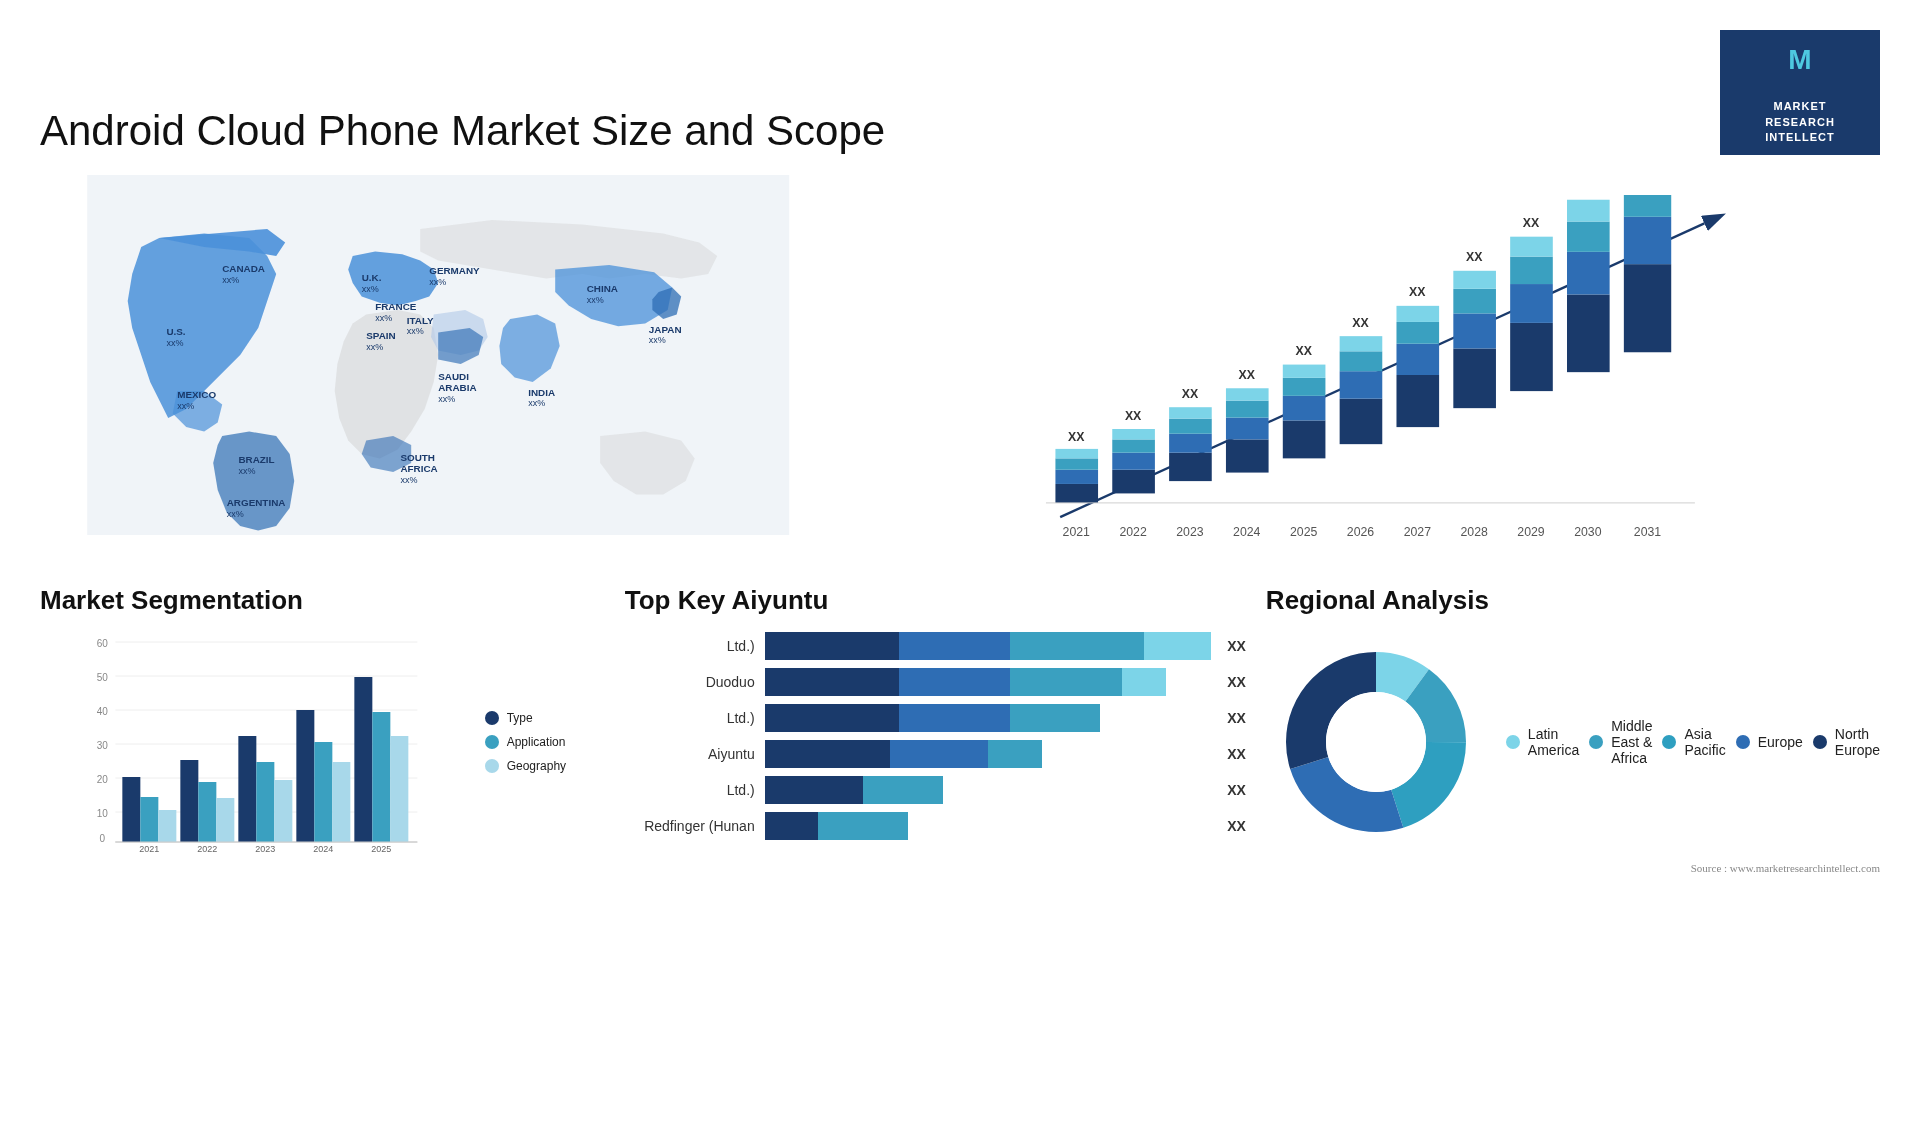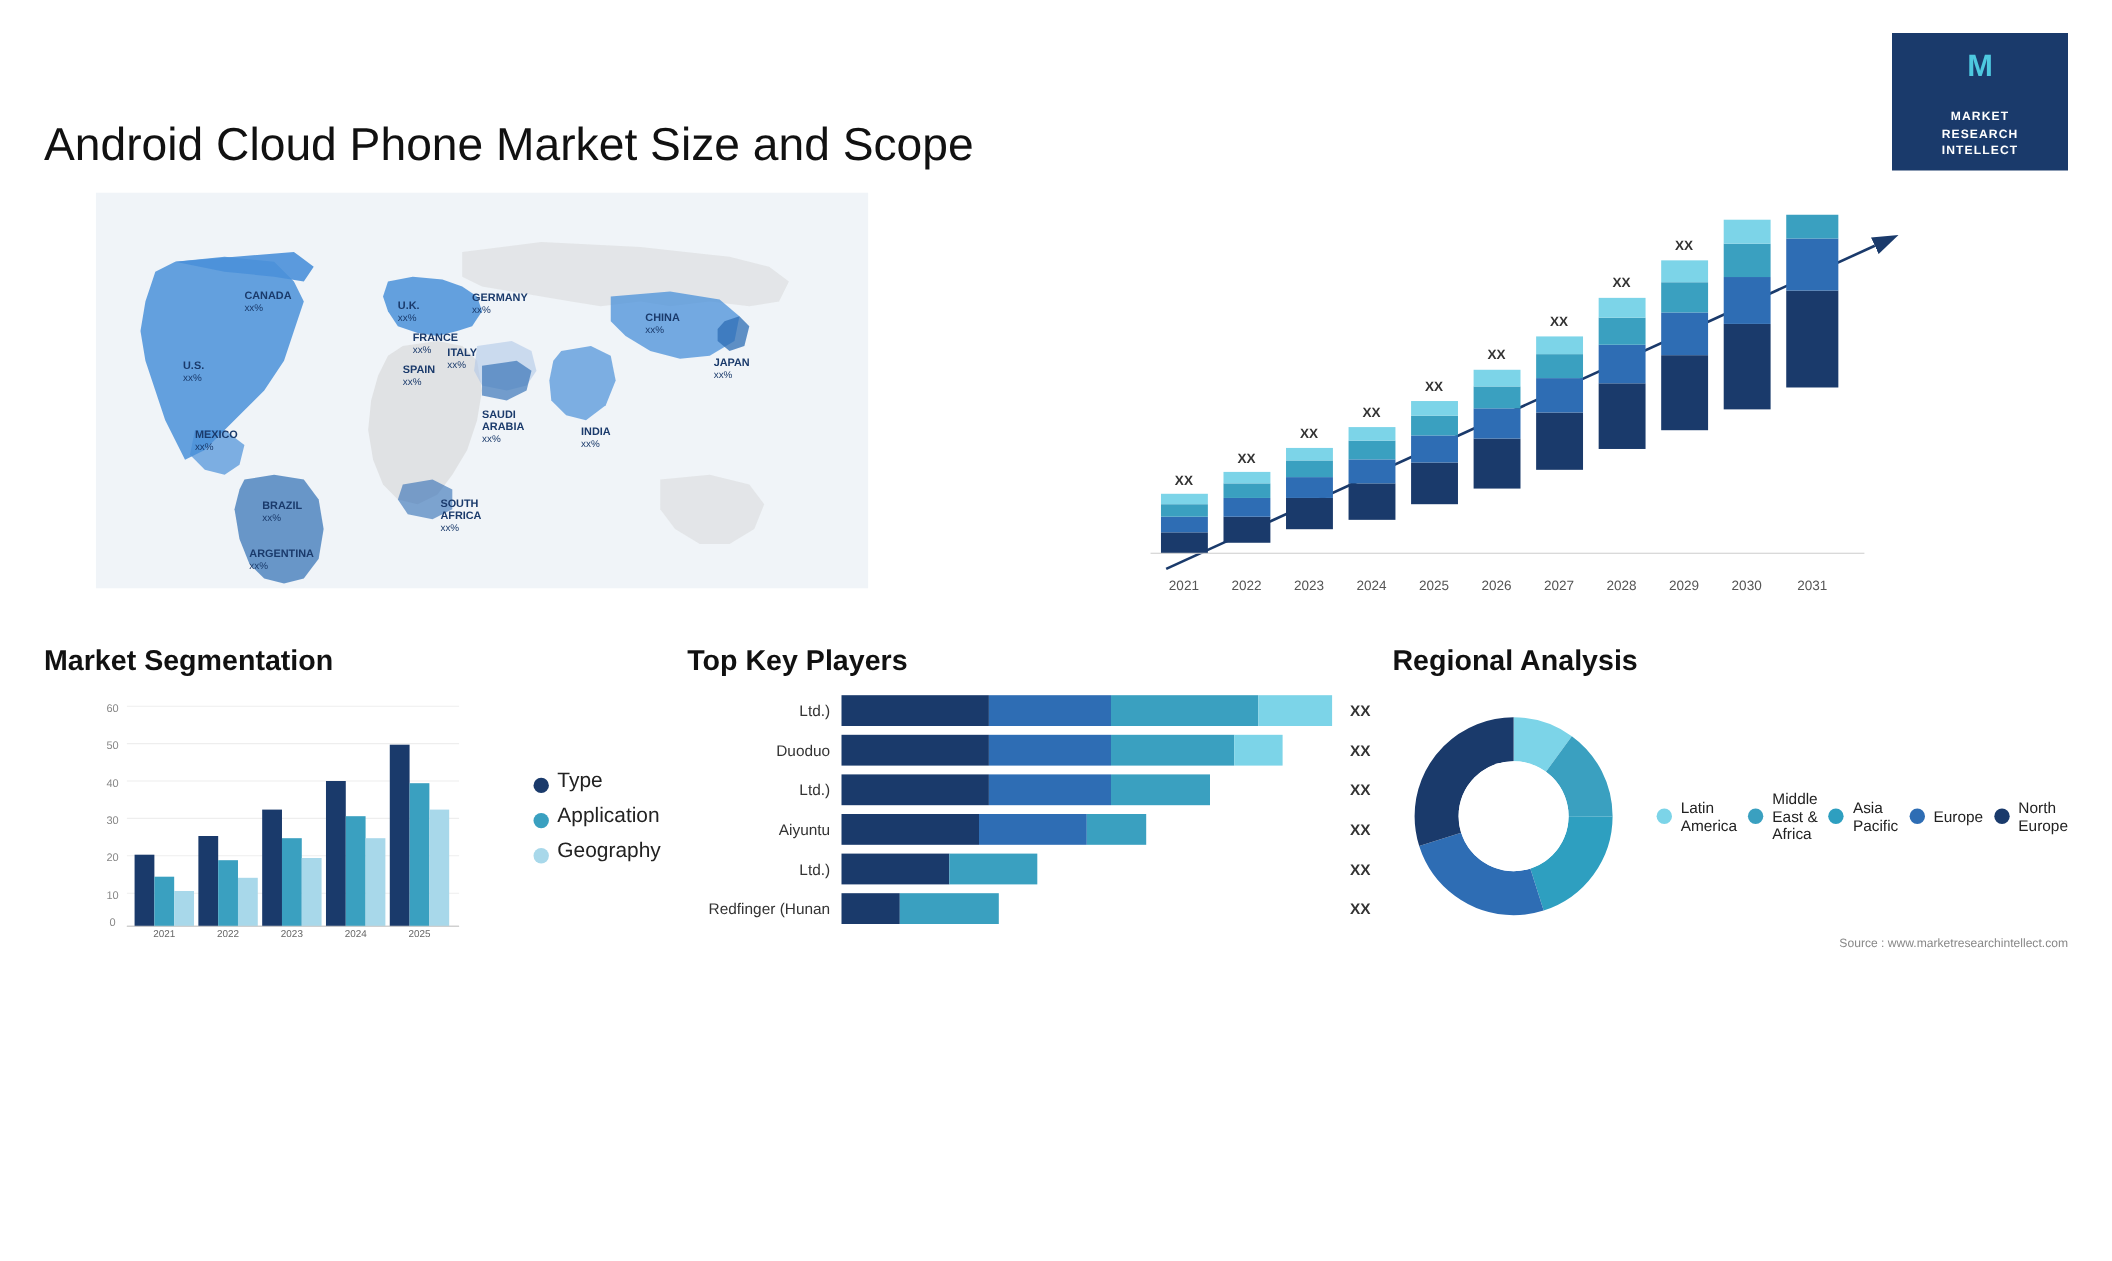--- a/index.html
+++ b/index.html
@@ -102,21 +102,21 @@
       display: flex;
       flex-direction: column;
       justify-content: center;
       gap: 10px;
       min-width: 120px;
     }
     .legend-item {
       display: flex;
       align-items: flex-end;
       gap: 8px;
-      font-size: 19px;
+      font-size: 12px;
     }
     .legend-dot {
       width: 14px;
       height: 14px;
       border-radius: 50%;
       flex-shrink: 0;
     }
     
     .players-list {
       display: flex;
@@ -174,20 +174,22 @@
     .regional-legend-dot {
       width: 14px;
       height: 14px;
       border-radius: 50%;
       flex-shrink: 0;
     }
     .source-text {
       text-align: right;
       font-size: 11px;
       color: #888;
+      margin-top: 10px;
+      font-family: Liberation Serif, serif;
     }
   </style>
 </head>
 <body>
 
 <div class="header">
   <h1 class="page-title">Android Cloud Phone Market Size and Scope</h1>
   <div class="logo-area">
     <div class="logo-box">
       <div class="logo-m">M</div>
@@ -433,21 +435,21 @@
         </div>
         <div class="legend-item">
           <div class="legend-dot" style="background:#a8d8ea"></div>
           <span>Geography</span>
         </div>
       </div>
     </div>
   </div>
 
   <div class="key-players-section">
-    <div class="section-title">Top Key Players</div>
+    <div class="section-title">Top Key Aiyuntu</div>
     <div class="players-list">
 
       <div class="player-row">
         <div class="player-name">Ltd.)</div>
         <div class="player-bar-container">
           <div class="player-bar-seg1" style="width:30%"></div>
           <div class="player-bar-seg2" style="width:25%"></div>
           <div class="player-bar-seg3" style="width:30%"></div>
           <div class="player-bar-seg4" style="width:15%"></div>
         </div>

